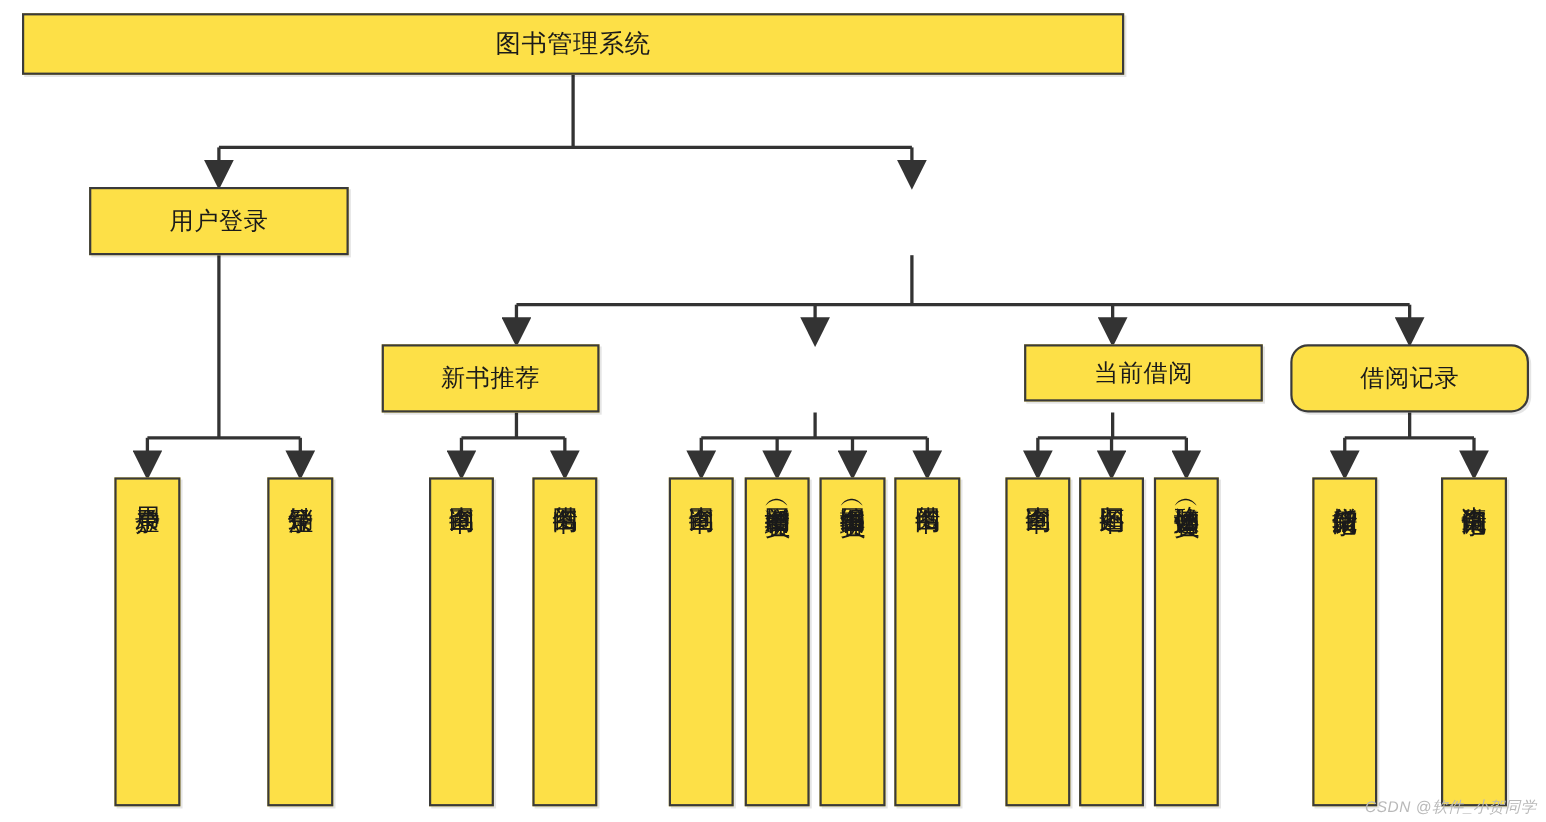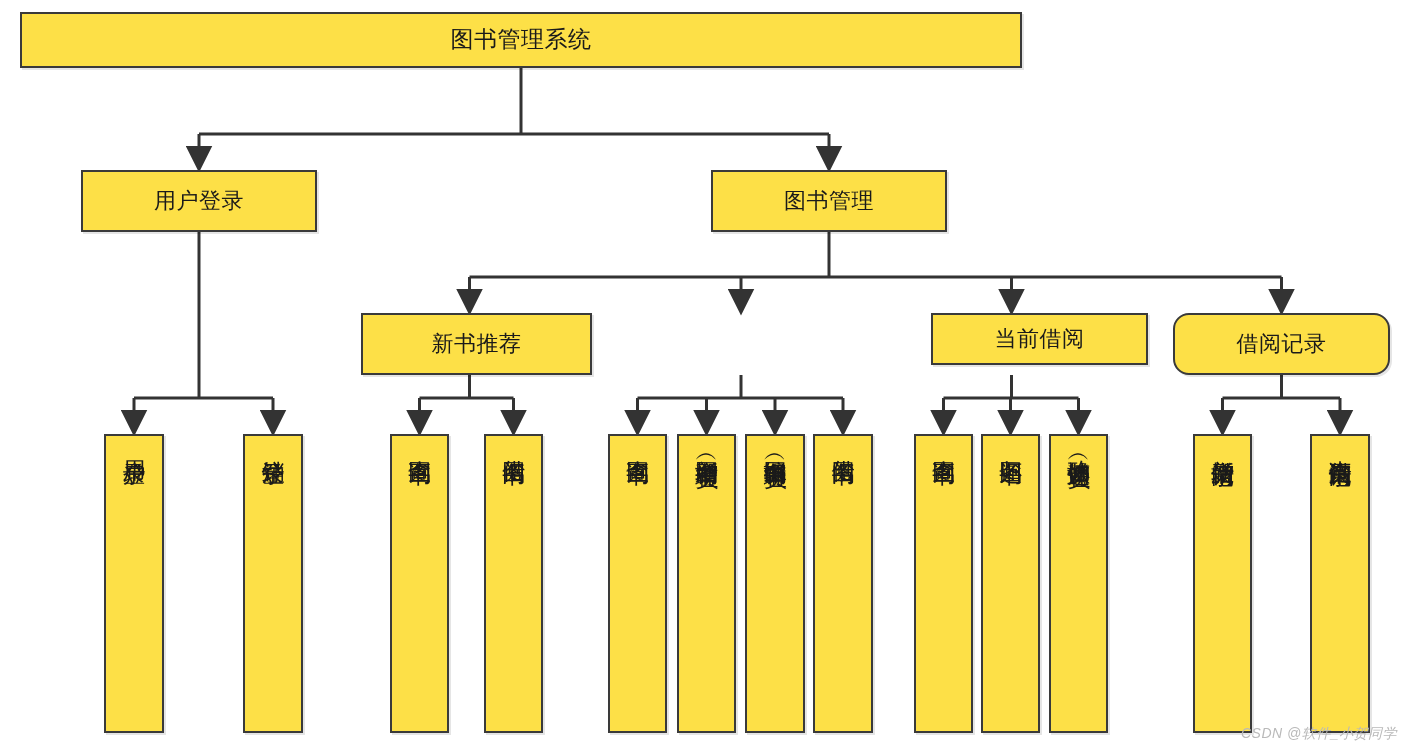--- a/index.html
+++ b/index.html
@@ -118,25 +118,22 @@
       </g>
   </svg>
 
   <div class="node horizontal root" style="left: 20px; top: 12px; width: 1002px; height: 56px;">
     <span class="label">图书管理系统</span>
   </div>
 
   <div class="node horizontal" style="left: 81px; top: 170px; width: 236px; height: 62px;">
     <span class="label">用户登录</span>
   </div>
-  <div class="node horizontal" style="left: 711px; top: 170px; width: 236px; height: 62px;">
-    <span class="label">图书管理</span>
-  </div>
 
-  <div class="node horizontal" style="left: 361px; top: 313px; width: 231px; height: 62px;">
+  <div class="node horizontal" style="left: 347px; top: 313px; width: 198px; height: 62px;">
     <span class="label">新书推荐</span>
   </div>
   <div class="node horizontal" style="left: 903px; top: 313px; width: 217px; height: 52px; margin-left: 28px;">
     <span class="label">当前借阅</span>
   </div>
   <div class="node horizontal" style="left: 1173px; top: 313px; width: 217px; height: 62px; border-radius: 16px;">
     <span class="label">借阅记录</span>
   </div>
 
   <div class="node vertical" style="left: 104px; top: 434px; width: 60px; height: 299px;">

